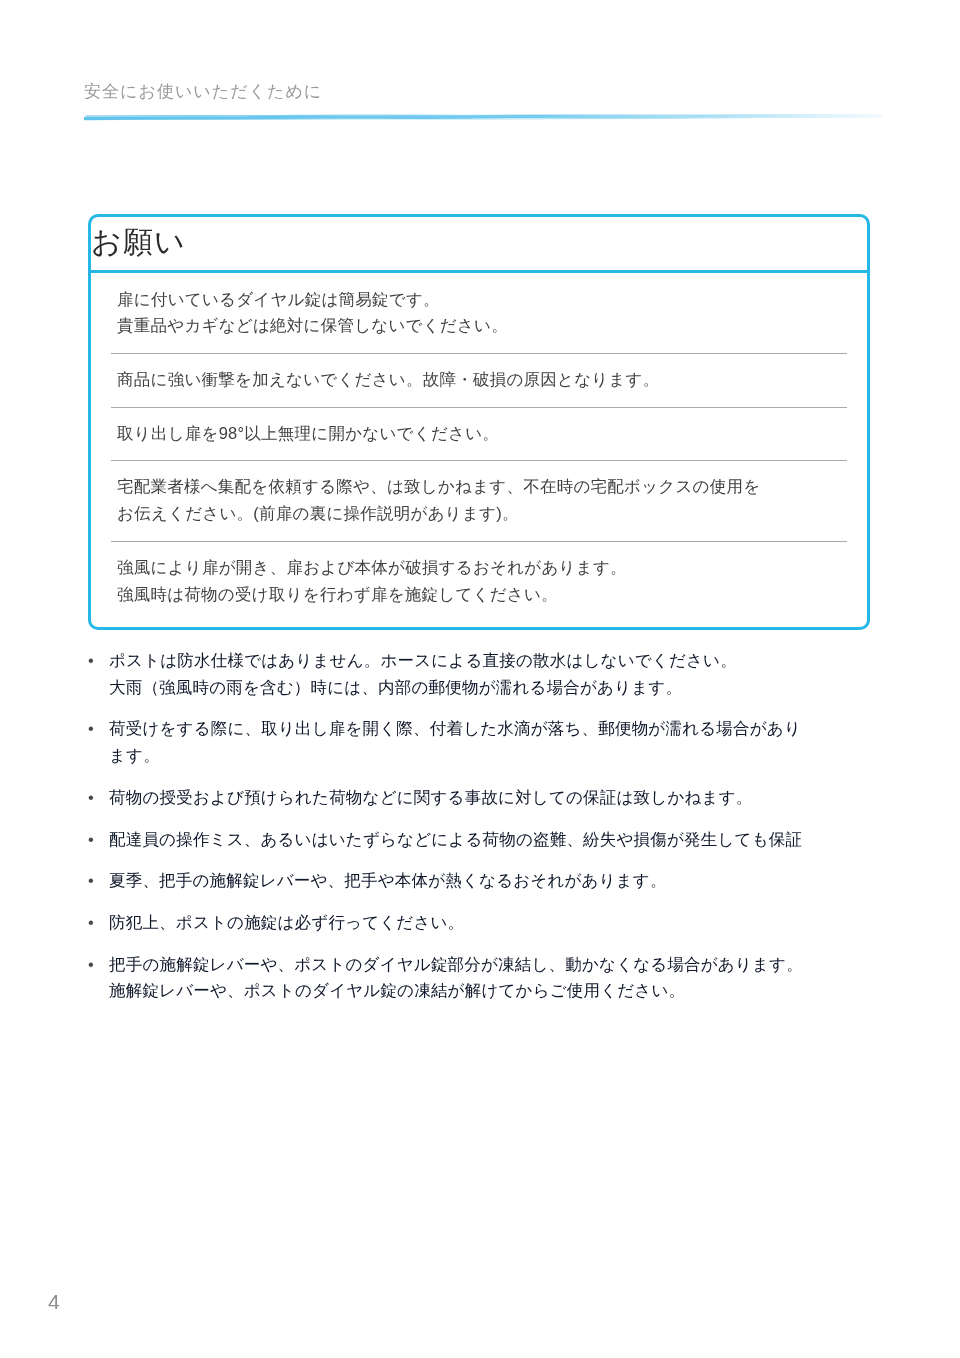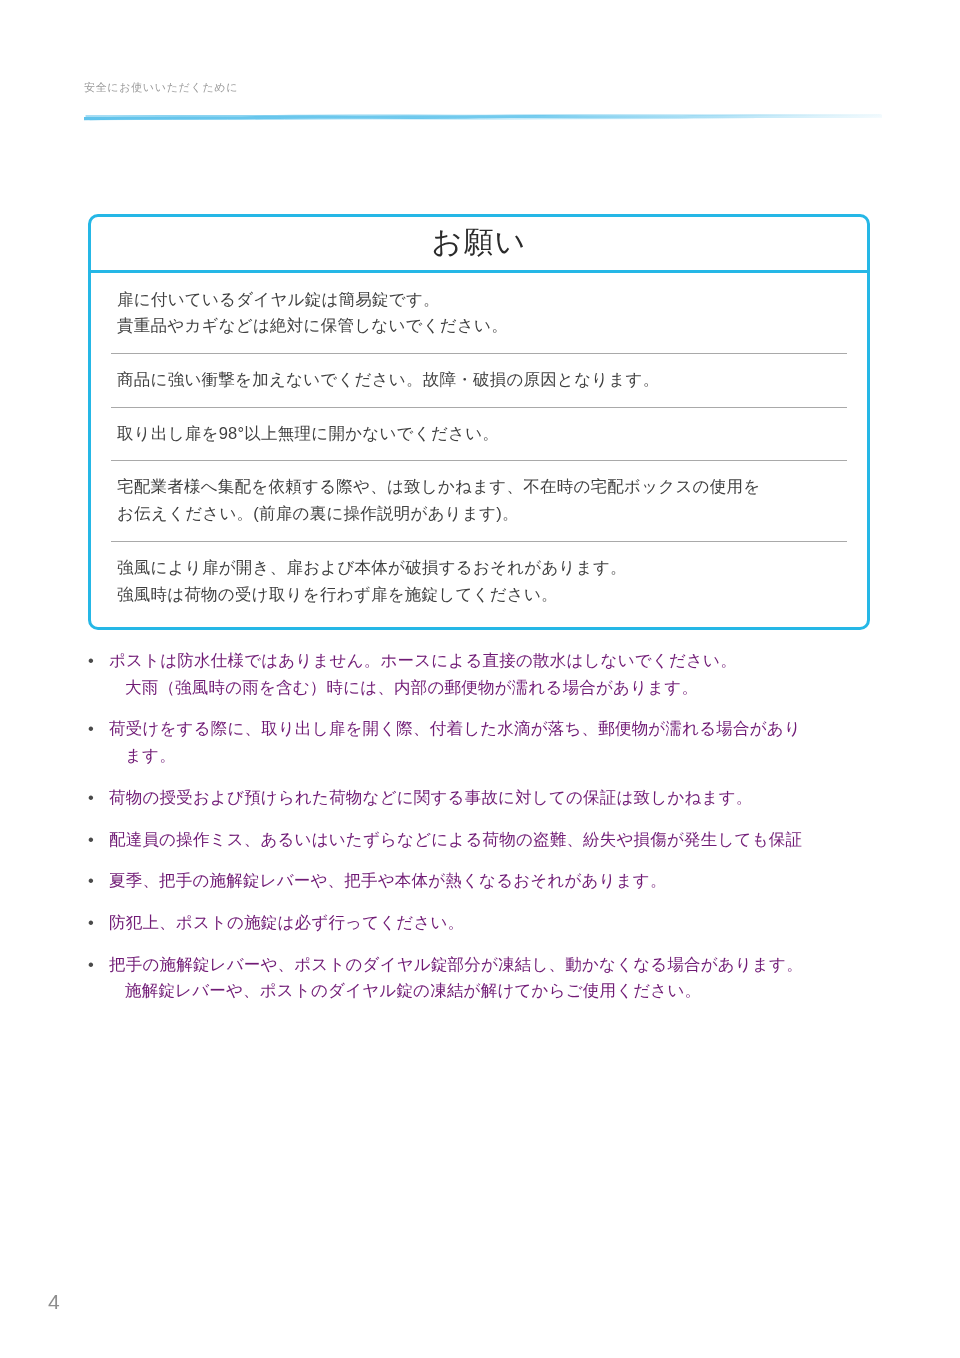--- a/index.html
+++ b/index.html
@@ -21,21 +21,21 @@
     height: 1358px;
     overflow: hidden;
     background: #ffffff;
   }
 
   
   .running-header {
     position: absolute;
     left: 84px;
     top: 80px;
-    font-size: 11px;
+    font-size: 17px;
     letter-spacing: 0.06em;
     color: #9a9a9a;
     white-space: nowrap;
   }
 
   .header-rule {
     position: absolute;
     left: 84px;
     top: 112px;
     width: 798px;
@@ -51,21 +51,20 @@
     width: 782px;
     border: 3px solid #25b7e6;
     border-radius: 10px;
     box-sizing: border-box;
     background: #ffffff;
   }
 
   .notice-title-bar {
     border-bottom: 3px solid #25b7e6;
     padding: 6px 0 9px 0;
-    text-align: center;
   }
   .notice-title {
     font-size: 30px;
     color: #2b2b2b;
     letter-spacing: 0.04em;
     line-height: 1.25;
   }
 
   .notice-items {
     padding: 0 0 6px 0;
@@ -113,27 +112,26 @@
     left: 4px;
     top: 0;
     font-size: 16.5px;
     line-height: 1.62;
     color: #4a4a4a;
   }
 
   .bullet-line {
     font-size: 16.5px;
     line-height: 1.62;
-    color: #701a75;
+    color: #0f172a;
     letter-spacing: 0.012em;
     white-space: nowrap;
   }
   .bullet-line.wrapline {
     text-indent: 0;
-    margin-left: 16px;
   }
 
   
   .page-number {
     position: absolute;
     left: 48px;
     top: 1290px;
     font-size: 21px;
     color: #8e8e8e;
   }

